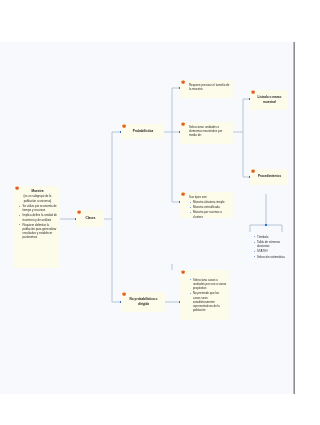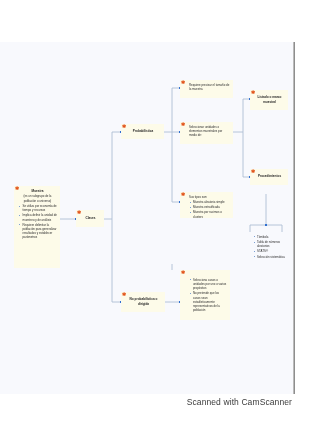--- a/index.html
+++ b/index.html
@@ -206,17 +206,14 @@
       <ul style="padding-left:5px;">
         <li>Tómbola</li>
         <li>Tabla de números aleatorios</li>
         <li>STATS®</li>
         <li>Selección sistemática</li>
       </ul>
     </div>
 
   </div>
 
-  <div id="footer">
-    <div id="watermark">Scanned with CamScanner</div>
-  </div>
 
 </div>
 
 </body></html>

